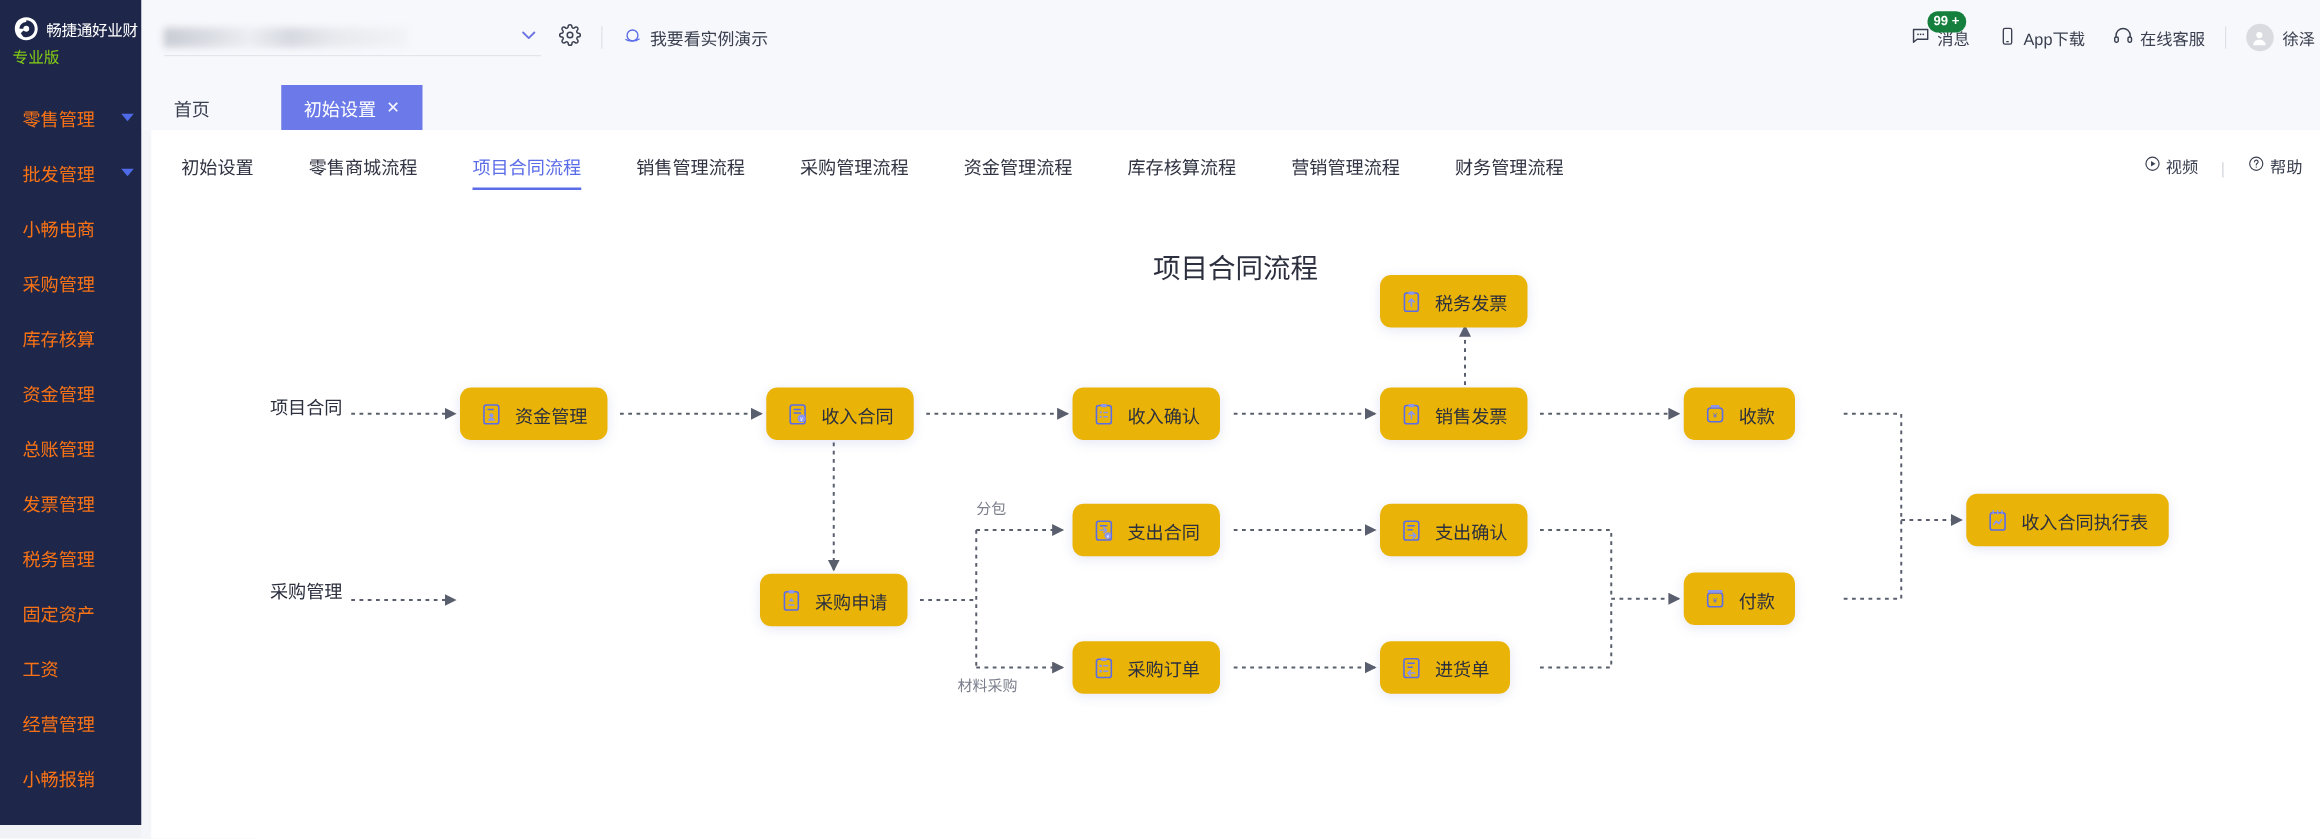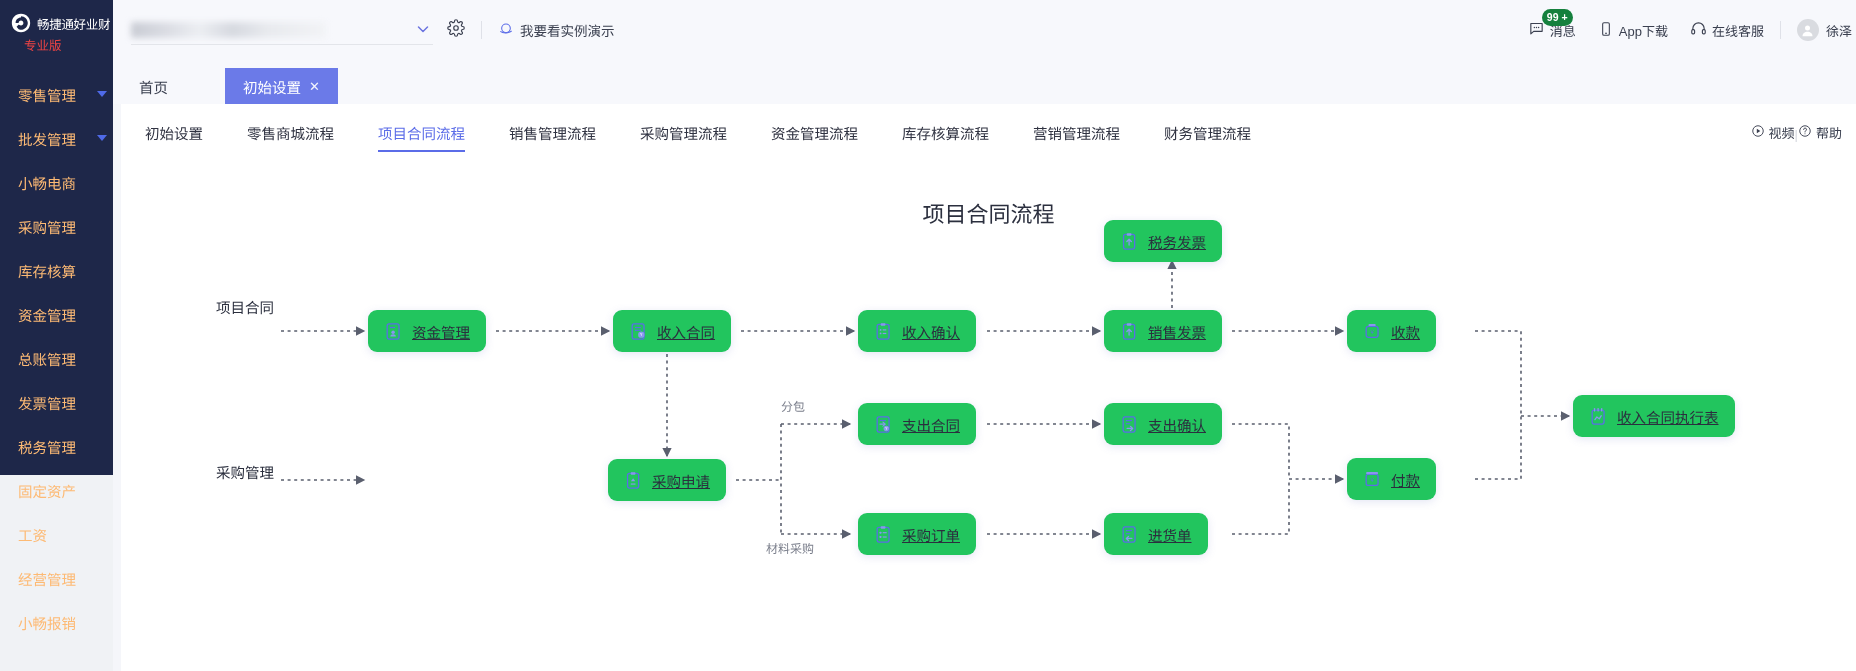--- a/index.html
+++ b/index.html
@@ -7,37 +7,37 @@
   html, body {
     width: 1856px; height: 671px;
     overflow: hidden;
     font-family: "Liberation Sans", "DejaVu Sans", sans-serif;
     background: #ffffff;
   }
   .app { position: relative; width: 1856px; height: 671px; display: flex; background:#f0f2f5; }
 
   
   .sidebar {
-    width: 113px; min-width: 113px; height: 475px;
+    width: 113px; min-width: 113px; height: 660px;
     background: #1e2749;
     display: flex; flex-direction: column;
     position: relative; z-index: 5;
   }
   .brand { padding: 12px 0 6px 0; }
   .brand-row { display:flex; align-items:center; gap:5px; padding-left:10px; }
   .brand-logo { width: 22px; height: 22px; flex:none; }
   .brand-name {
     color:#ffffff; font-size:12.5px; letter-spacing:-.3px; white-space:nowrap;
   }
-  .brand-sub { color:#ef4444; font-size:12.5px; padding-left:24px; margin-top:1px; }
+  .brand-sub { color:#84cc16; font-size:12.5px; padding-left:10px; margin-top:1px; }
 
   .menu { margin-top: 12px; }
   .menu-item {
     height: 44px; display:flex; align-items:center;
-    padding-left: 18px; color: #fdba74; font-size: 14.5px;
+    padding-left: 18px; color: #f97316; font-size: 14.5px;
     cursor: pointer; user-select:none;gap:13px;
   }
   .menu-item .caret {
     margin-left: 8px; width:0;height:0;
     border-left:5px solid transparent;border-right:5px solid transparent;
     border-top:6px solid #4f6ae8;
   }
 
   
   .right { flex:1; display:flex; flex-direction:column; min-width:0; background:#f5f6fa; }
@@ -87,35 +87,35 @@
   .subnav { height: 56px; display:flex; align-items:center; padding-left:24px; position:relative; }
   .subnav-item {
     font-size:14.5px; color:#303342; margin-right:44px; cursor:pointer;
     position:relative; height:56px; display:flex; align-items:center;
   }
   .subnav-item.active { color:#5b6ce8; }
   .subnav-item.active::after {
     content:""; position:absolute; left:0; right:0; bottom:8px; height:2.5px; background:#5b6ce8;
   }
   .subnav-right {
-    margin-left:auto; display:flex; align-items:flex-end; gap:0;
+    margin-left:auto; display:flex; align-items:flex-end; gap:18px;
     padding-right:14px; font-size:13px; color:#3b4050; white-space:nowrap;
   }
   .subnav-right .lnk { display:flex; align-items:center; gap:4px; cursor:pointer; }
   .subnav-right .bar { color:#d5d7de; }
 
   .panel-title { text-align:center; font-size:22px; color:#2b2f3e; margin-top: 36px; font-weight:500; }
 
   
   .canvas { position:relative; width:100%; height: 420px; margin-top: 6px; }
   .node {
     position:absolute; display:flex; align-items:center; gap:9px;
-    background:#22c55e; border-radius:9px; padding: 0 16px; height:42px;
+    background:#eab308; border-radius:9px; padding: 0 16px; height:42px;
     box-shadow: 0 2px 9px rgba(92,104,190,.17);
-    font-size:14.5px; color:#2b2f3e; white-space:nowrap; cursor:pointer;text-decoration:underline;
+    font-size:14.5px; color:#2b2f3e; white-space:nowrap; cursor:pointer;
   }
   .node .ico { width:19px; height:19px; flex:none; display:block; }
   .rowlabel { position:absolute; font-size:14.5px; color:#2b2f3e; white-space:nowrap; }
   .edgelabel { position:absolute; font-size:12px; color:#7b7f8c; white-space:nowrap; }
   svg.wires { position:absolute; inset:0; width:100%; height:100%; pointer-events:none; }
 </style>
 </head>
 <body>
 
 <div class="app">
@@ -364,21 +364,21 @@
             <path d="M1111,300 L1168,300 L1168,245" marker-end="none"></path>
             <path d="M1168,245 L1222,245"></path>
 
             <path d="M1354,97 L1400,97 L1400,182" marker-end="none"></path>
             <path d="M1400,182 L1448,182"></path>
 
             <path d="M1354,245 L1400,245 L1400,182" marker-end="none"></path>
           </g>
         </svg>
 
-        <span class="rowlabel" style="left:95px; top:62px;">项目合同</span>
+        <span class="rowlabel" style="left:95px; top:80px;">项目合同</span>
         <span class="rowlabel" style="left:95px; top:227px;">采购管理</span>
 
         <span class="edgelabel" style="left:660px; top:163px;">分包</span>
         <span class="edgelabel" style="left:645px; top:305px;">材料采购</span>
 
         <div class="node" style="left:247px; top:76px;">
           <svg class="ico" viewBox="0 0 24 24">
               <rect x="4" y="2.5" width="15" height="19" rx="2.4" fill="none" stroke="#5b6ce8" stroke-width="1.6"></rect>
               <line x1="7.5" y1="7" x2="14" y2="7" stroke="#5b6ce8" stroke-width="1.5"></line>
               <circle cx="11.5" cy="13" r="2.2" fill="#8a95f0"></circle>

